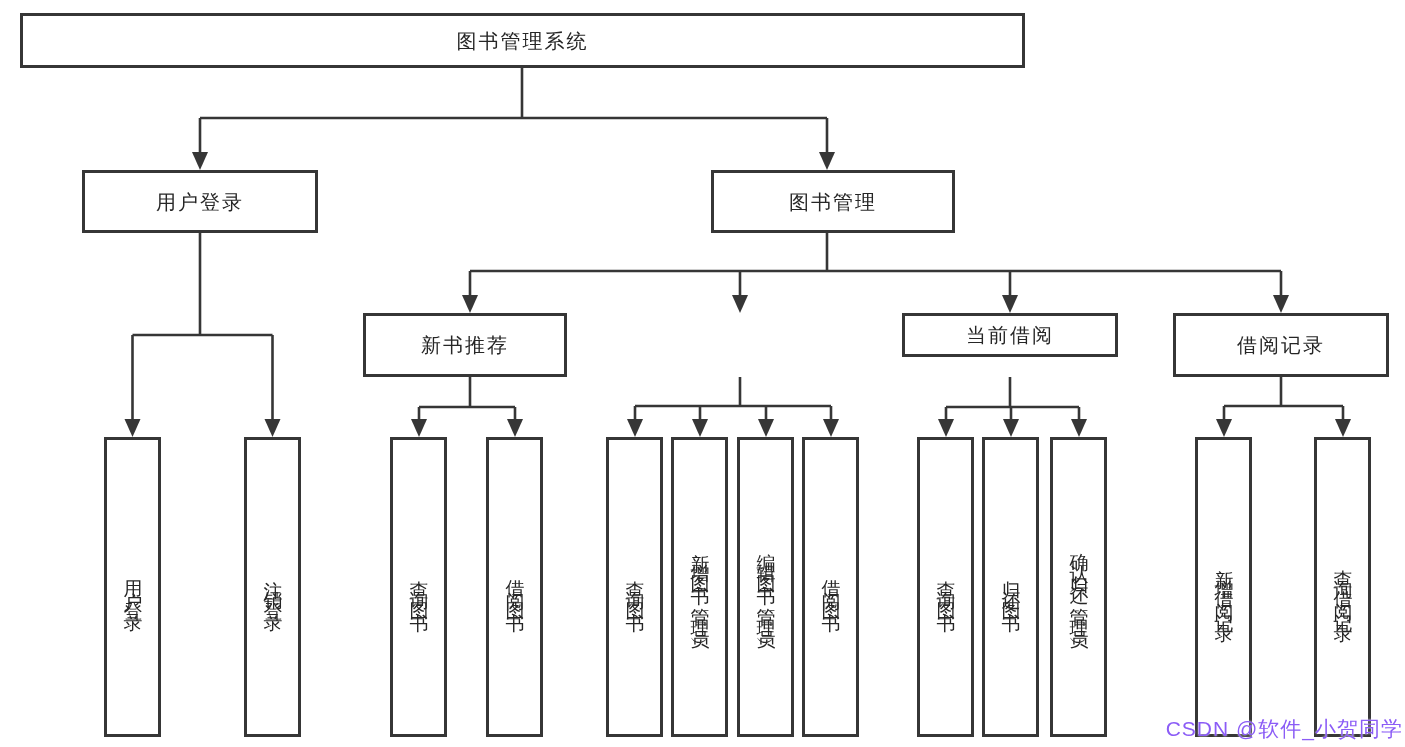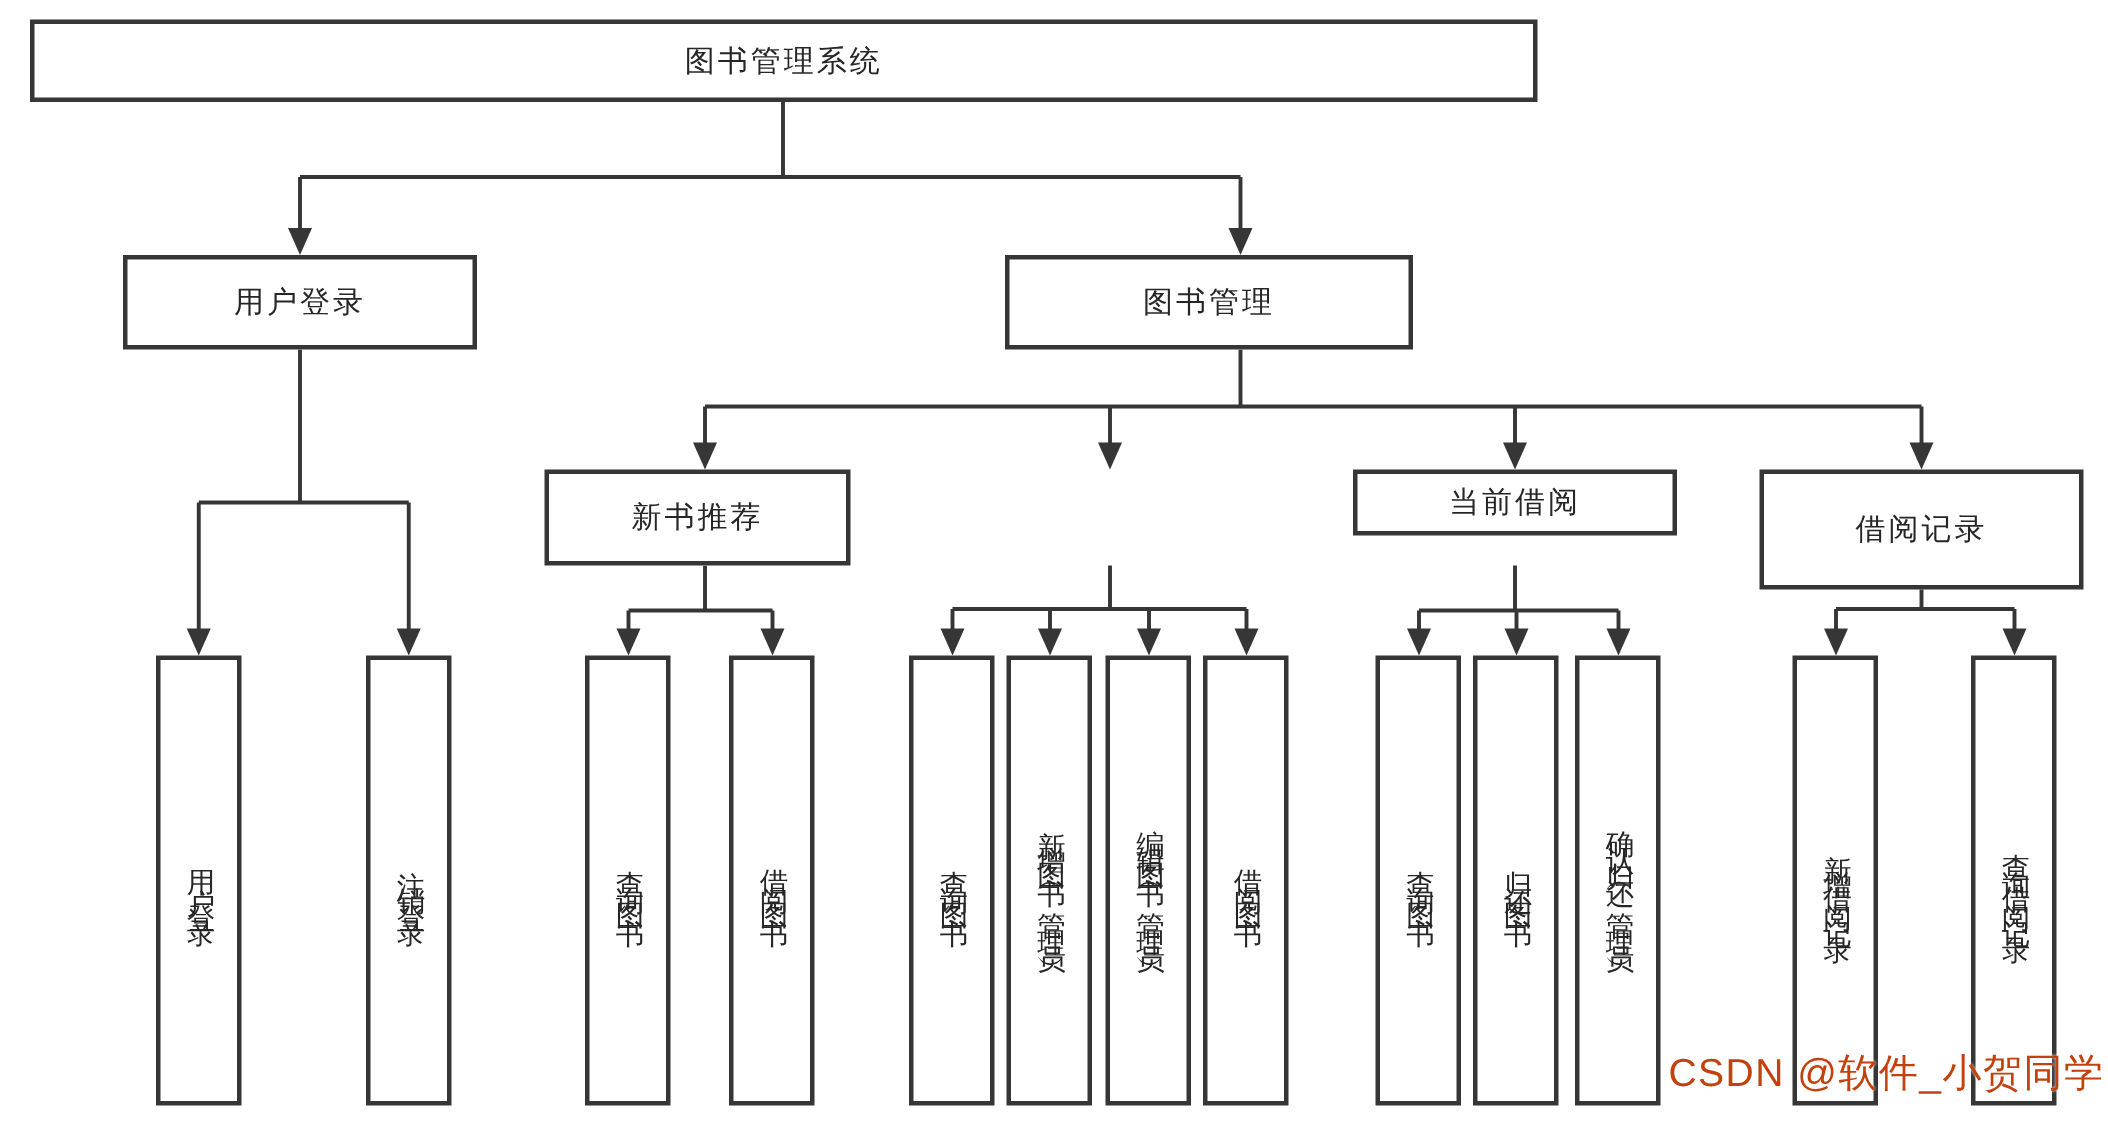--- a/index.html
+++ b/index.html
@@ -34,47 +34,47 @@
     text-orientation: mixed;
     font-size: 19px;
     letter-spacing: 11px;
     line-height: 1.1;
     white-space: nowrap;
   }
   
   .n-root  { left: 20px;   top: 13px;  width: 1005px; height: 55px; }
   
   .n-login { left: 82px;   top: 170px; width: 236px;  height: 63px; }
-  .n-mgmt  { left: 670px;  top: 170px; width: 272px;  height: 63px; }
+  .n-mgmt  { left: 711px;  top: 170px; width: 244px;  height: 63px; }
   
   .n-l3a   { left: 363px;  top: 313px; width: 204px;  height: 64px; }
   .n-l3b   { left: 632px;  top: 313px; width: 216px;  height: 64px; }
   .n-l3c   { left: 902px;  top: 313px; width: 216px;  height: 44px; }
-  .n-l3d   { left: 1173px; top: 313px; width: 216px;  height: 80px; }
+  .n-l3d   { left: 1173px; top: 313px; width: 216px;  height: 64px; }
   
   .leaf    { top: 437px; height: 300px; width: 57px; }
   .n-g1a   { left: 104px; }
   .n-g1b   { left: 244px; }
   .n-g2a   { left: 390px; }
   .n-g2b   { left: 486px; }
   .n-g3a   { left: 606px; }
   .n-g3b   { left: 671px; }
   .n-g3c   { left: 737px; }
   .n-g3d   { left: 802px; }
   .n-g4a   { left: 917px; }
   .n-g4b   { left: 982px; }
   .n-g4c   { left: 1050px; }
   .n-g5a   { left: 1195px; }
   .n-g5b   { left: 1314px; }
   .watermark {
     position: absolute;
     right: 2px;
-    bottom: 14px;
-    font-size: 26px;
-    color: #c2410c;
+    bottom: 4px;
+    font-size: 21px;
+    color: #8b5cf6;
     letter-spacing: 1px;
     text-shadow: 0 0 2px #ffffff;
   }
 </style>
 </head>
 <body>
 
 <div class="stage">
 
   <svg class="wires" viewBox="0 0 1405 747" aria-hidden="true">

